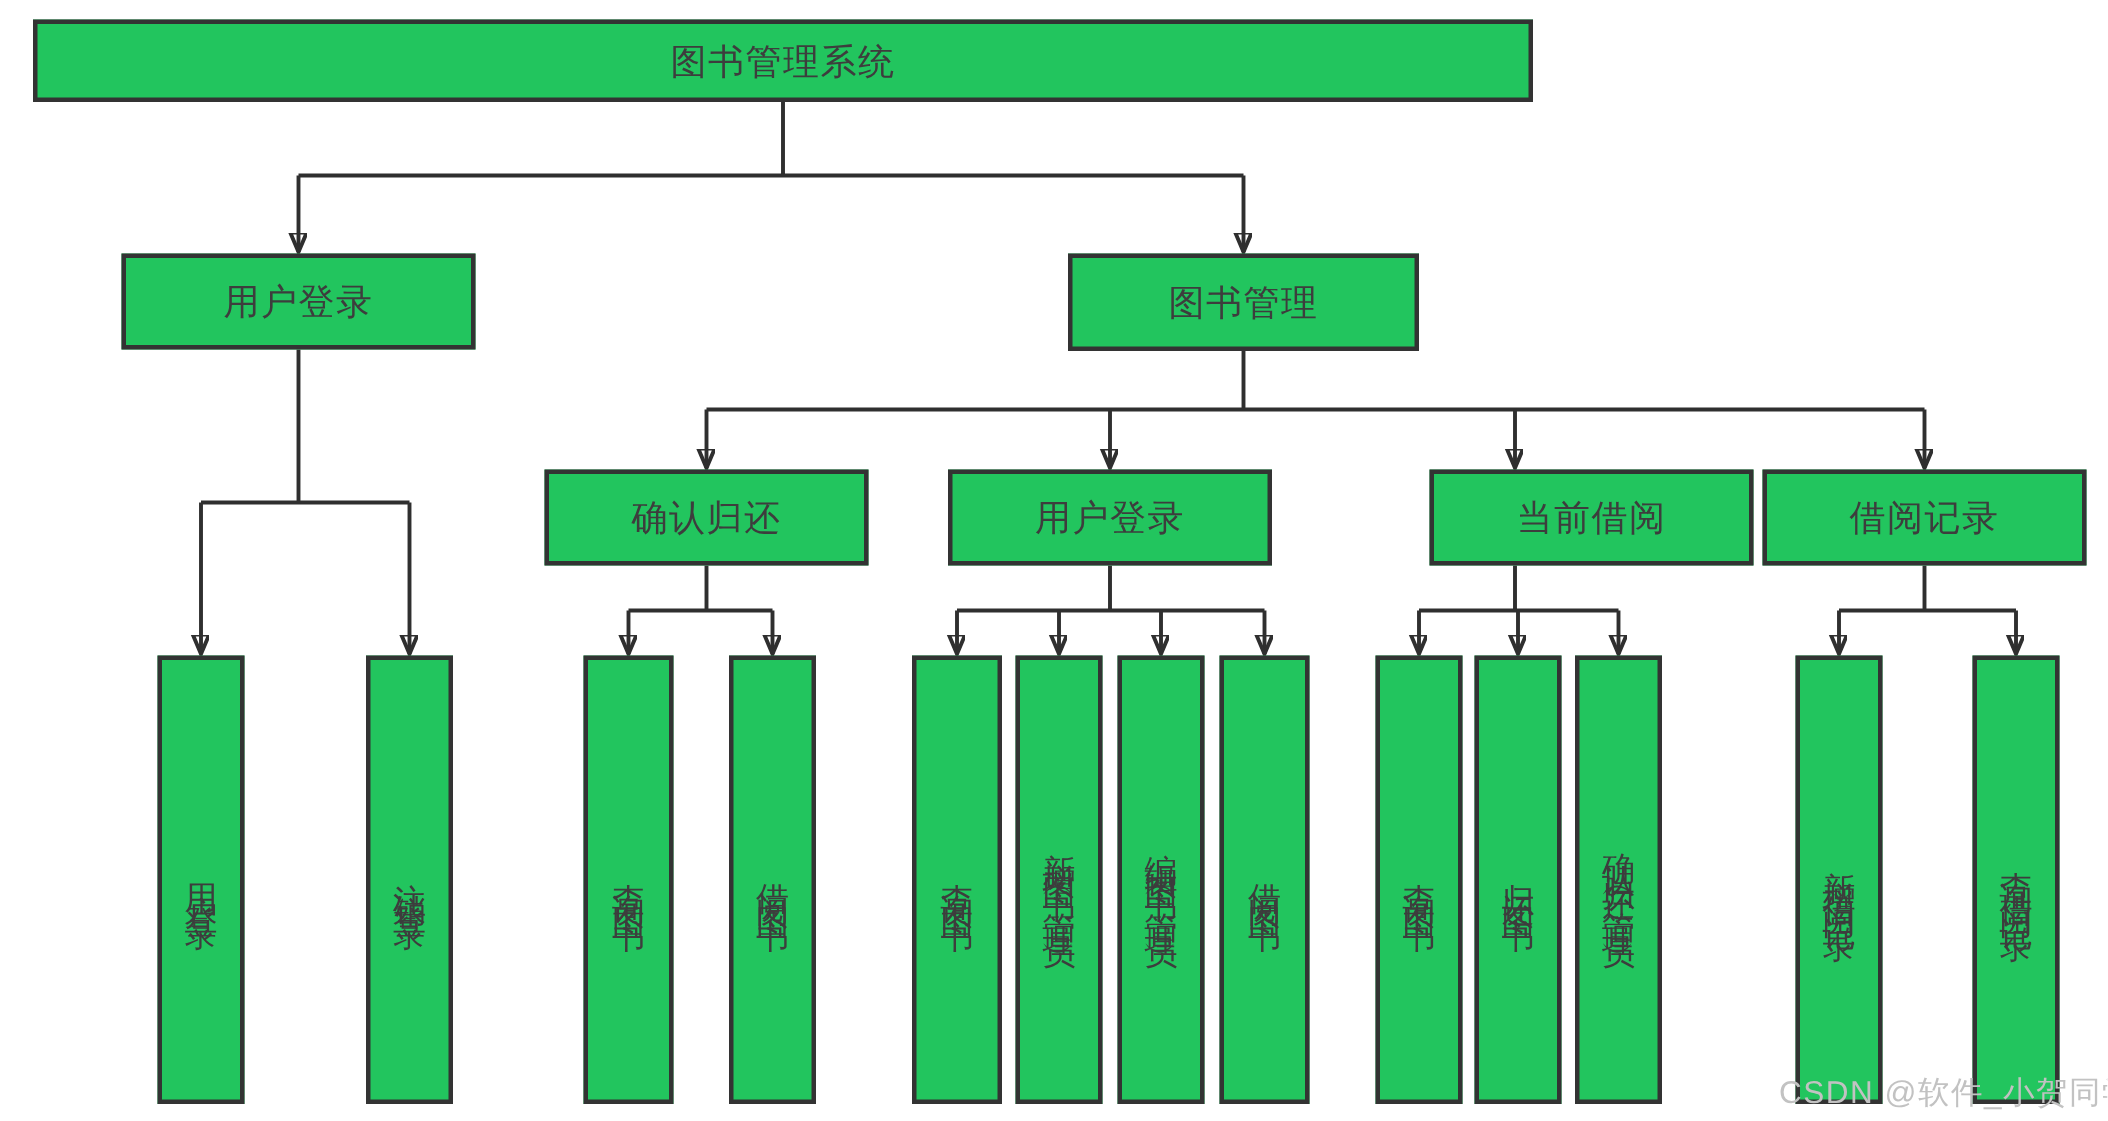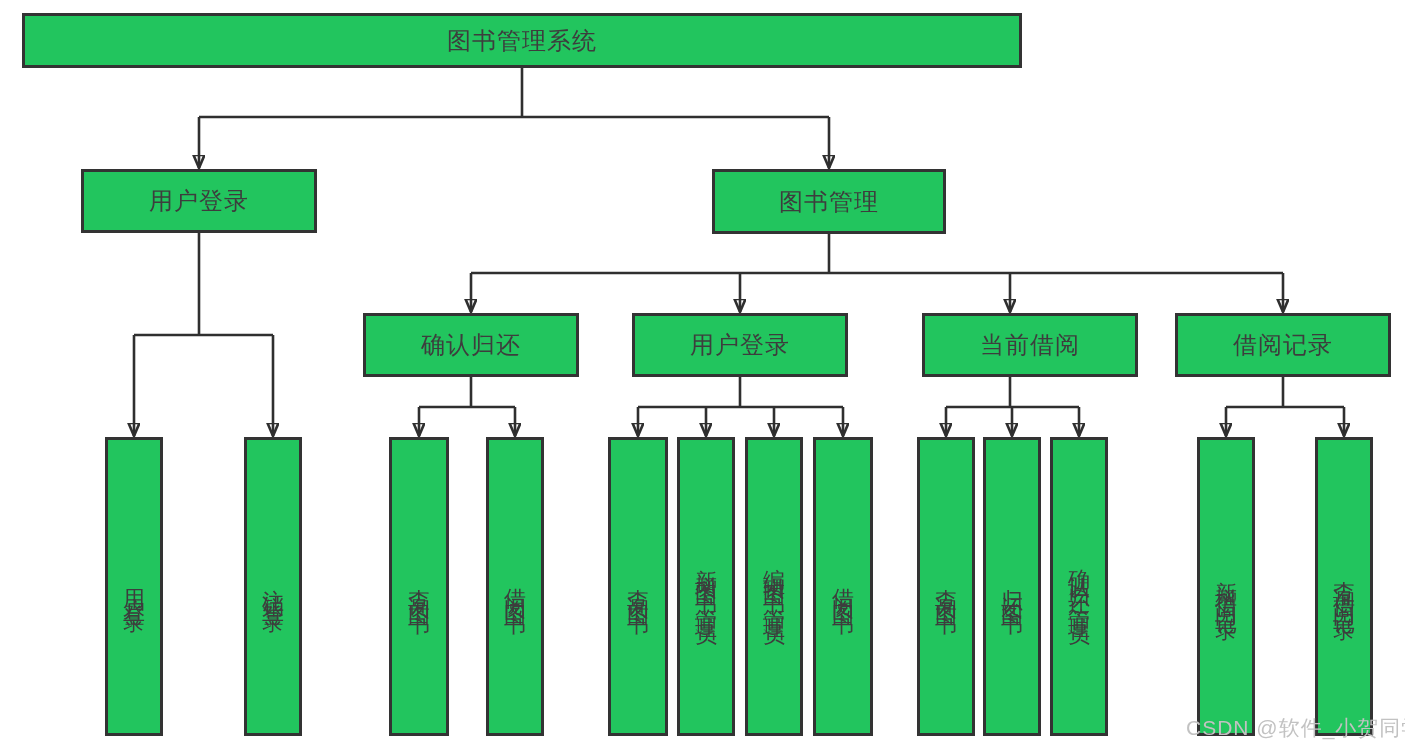--- a/index.html
+++ b/index.html
@@ -98,21 +98,21 @@
   <div class="box h" style="left:712px;top:169px;width:234px;height:65px">
     <span class="lbl">图书管理</span>
   </div>
 
   <div class="box h" style="left:363px;top:313px;width:216px;height:64px">
     <span class="lbl">确认归还</span>
   </div>
   <div class="box h" style="left:632px;top:313px;width:216px;height:64px">
     <span class="lbl">用户登录</span>
   </div>
-  <div class="box h" style="left:922px;top:313px;width:216px;height:64px">
+  <div class="box h" style="left:953px;top:313px;width:216px;height:64px">
     <span class="lbl">当前借阅</span>
   </div>
   <div class="box h" style="left:1175px;top:313px;width:216px;height:64px">
     <span class="lbl">借阅记录</span>
   </div>
 
   <div class="box v" style="left:105px;top:437px;width:58px;height:299px">
     <span class="lbl">用户登录</span>
   </div>
   <div class="box v" style="left:244px;top:437px;width:58px;height:299px">

